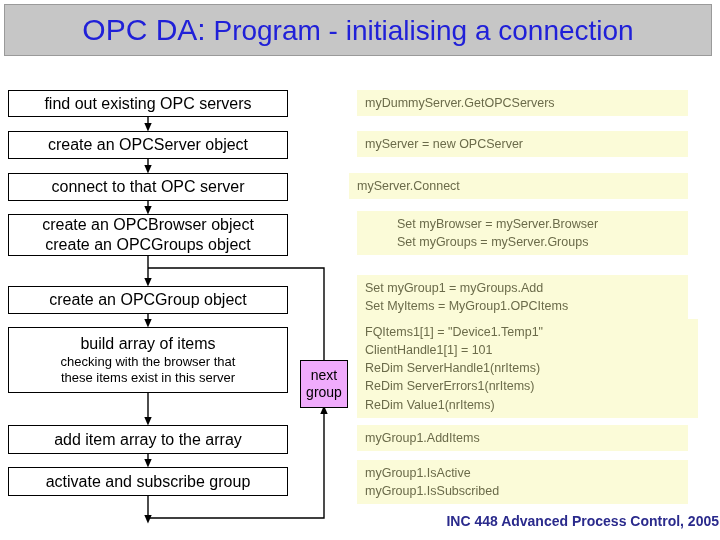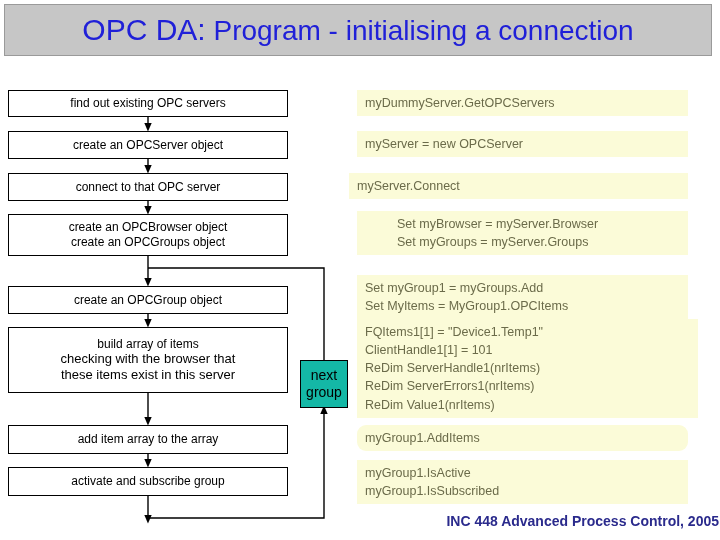--- a/index.html
+++ b/index.html
@@ -58,41 +58,41 @@
     background: #ffffff;
     display: flex;
     flex-direction: column;
     align-items: center;
     justify-content: center;
     text-align: center;
     color: #000000;
     font-size: 15px;
     line-height: 1.22;
   }
-  .fbox .ln-main { font-size: 12px; }
+  .fbox .ln-main { font-size: 16px; }
   .fbox .ln-sub  { font-size: 13px; }
 
   #box-find      { top: 90px;  height: 27px; }
   #box-create-srv{ top: 131px; height: 28px; }
   #box-connect   { top: 173px; height: 28px; }
   #box-browser   { top: 214px; height: 42px; }
   #box-group     { top: 286px; height: 28px; }
   #box-items     { top: 327px; height: 66px; }
   #box-additem   { top: 425px; height: 29px; }
   #box-activate  { top: 467px; height: 29px; }
 
   #box-next {
     position: absolute;
     left: 300px;
     top: 360px;
     width: 48px;
     height: 48px;
     box-sizing: border-box;
     border: 1px solid #000000;
-    background: #14b8a6;
+    background: #f0abfc;
     display: flex;
     flex-direction: column;
     align-items: center;
     justify-content: center;
     text-align: center;
     font-size: 14px;
     line-height: 1.2;
     color: #000000;
   }
 
@@ -116,21 +116,21 @@
     padding: 4px 6px 4px 8px;
     box-sizing: border-box;
     white-space: pre;
   }
   #code-0 { left: 357px; top: 90px;  width: 331px; }
   #code-1 { left: 357px; top: 131px; width: 331px; }
   #code-2 { left: 349px; top: 173px; width: 339px; }
   #code-3 { left: 357px; top: 211px; width: 331px; padding-left: 40px; }
   #code-4 { left: 357px; top: 275px; width: 331px; }
   #code-5 { left: 357px; top: 319px; width: 341px; }
-  #code-6 { left: 357px; top: 425px; width: 331px; border-radius: 9px; }
+  #code-6 { left: 357px; top: 425px; width: 331px; }
   #code-7 { left: 357px; top: 460px; width: 331px; }
 
   
   #footer {
     position: absolute;
     left: 0;
     top: 513px;
     width: 706px;
     text-align: right;
     font-size: 14px;

